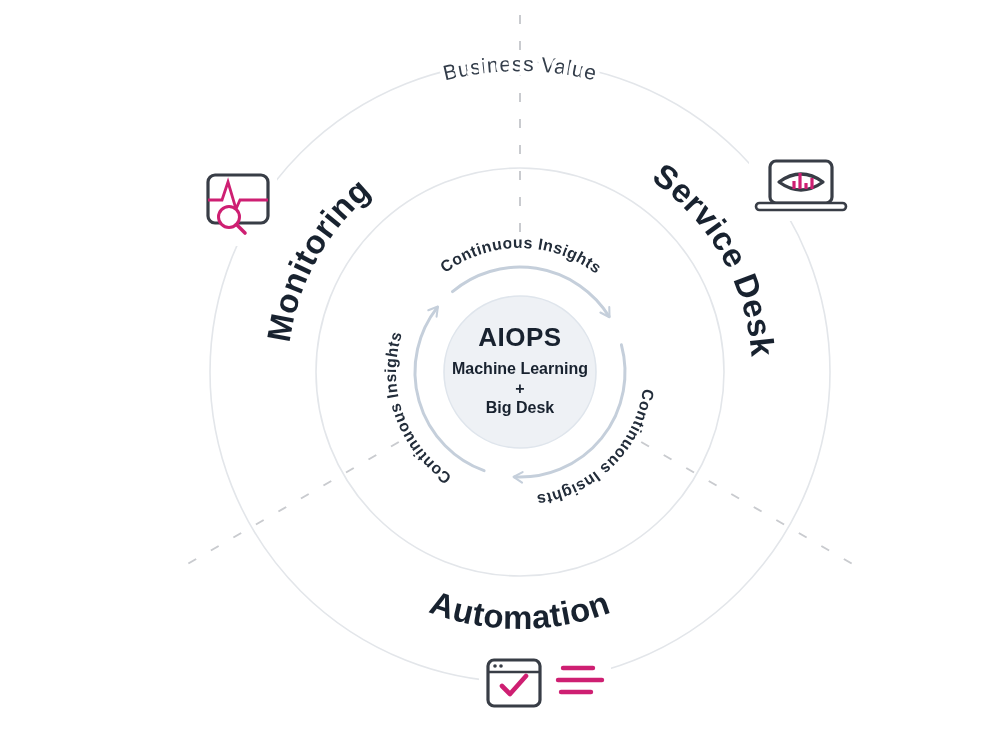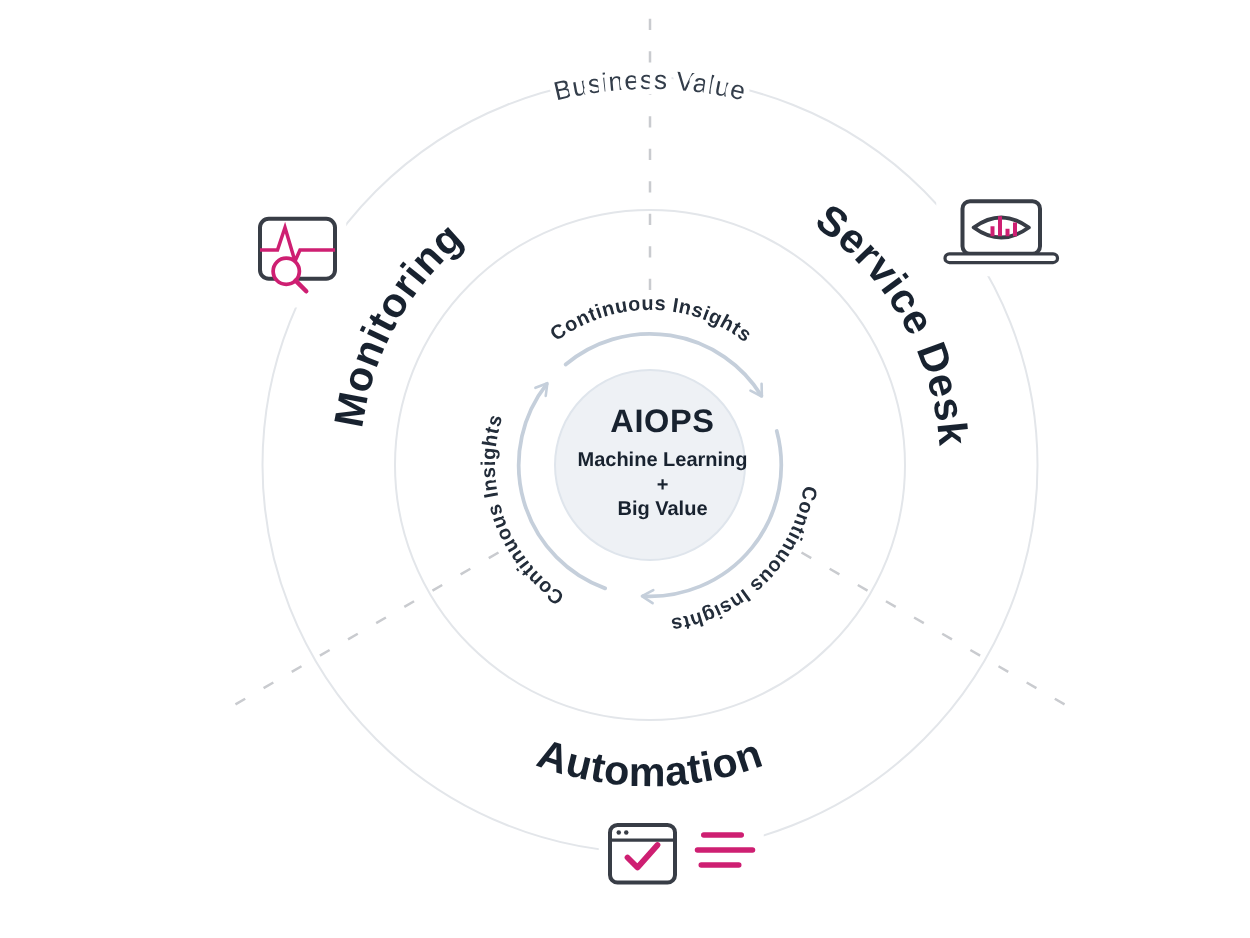--- a/index.html
+++ b/index.html
@@ -19,21 +19,21 @@
   
   text { font-family:"Liberation Sans", sans-serif; }
   .ring-label   { font-size:33px; font-weight:800; fill:#18222f; letter-spacing:0.5px; }
   .outer-label  { font-size:21px; font-weight:400; fill:#333d4a; letter-spacing:0.6px;
                   paint-order:stroke; stroke:#ffffff; stroke-width:9px; stroke-linejoin:round; }
   .cycle-label  { font-size:16px; font-weight:600; fill:#232d3a; letter-spacing:0.4px;
                   paint-order:stroke; stroke:#ffffff; stroke-width:5px; stroke-linejoin:round; }
 
   
   .hub {
-    position:absolute; left:420px; top:372px; width:220px;
+    position:absolute; left:410px; top:372px; width:220px;
     transform:translateY(-52%); text-align:center; color:#18222f;
   }
   .hub-title    { font-size:26px; font-weight:800; line-height:1.12; letter-spacing:0.5px; }
   .hub-subtitle { margin-top:7px; font-size:16px; font-weight:700; line-height:1.22; }
 
   
   .ic-dark    { fill:none; stroke:#383d46; stroke-width:3.2; stroke-linejoin:round; }
   .ic-dark-thin { fill:none; stroke:#383d46; stroke-width:2.6; }
   .ic-mag     { fill:none; stroke:#ce1f72; }
   .white-fill { fill:#ffffff; }
@@ -130,17 +130,17 @@
     </g>
   </svg>
 
   <div class="hub">
     <div class="hub-title">
       <div>AIOPS</div>
     </div>
     <div class="hub-subtitle">
       <div>Machine Learning</div>
       <div>+</div>
-      <div>Big Value</div>
+      <div>Big Desk</div>
     </div>
   </div>
 
 </div>
 
 </body></html>

